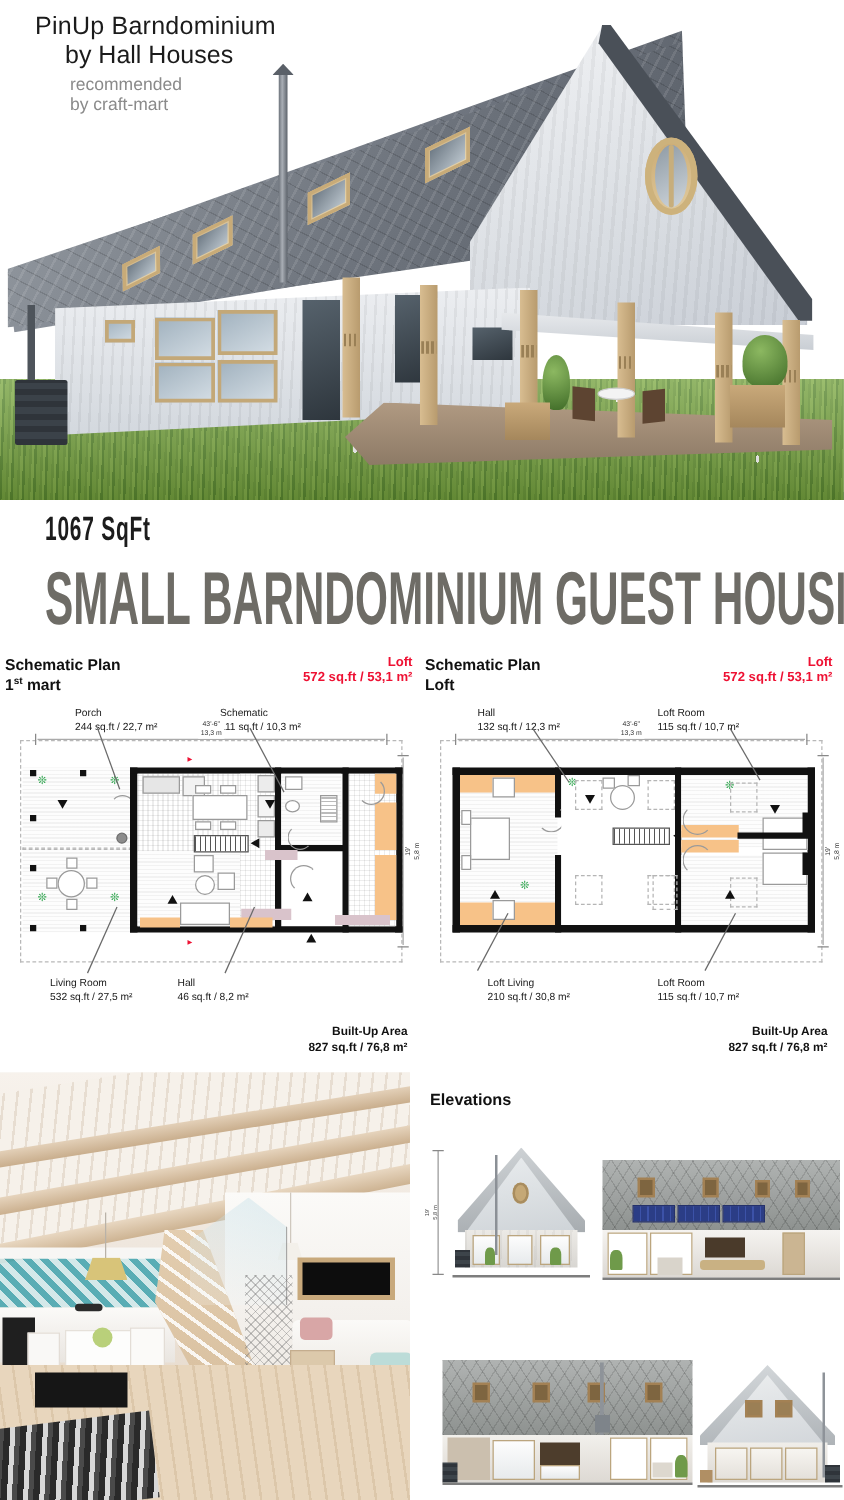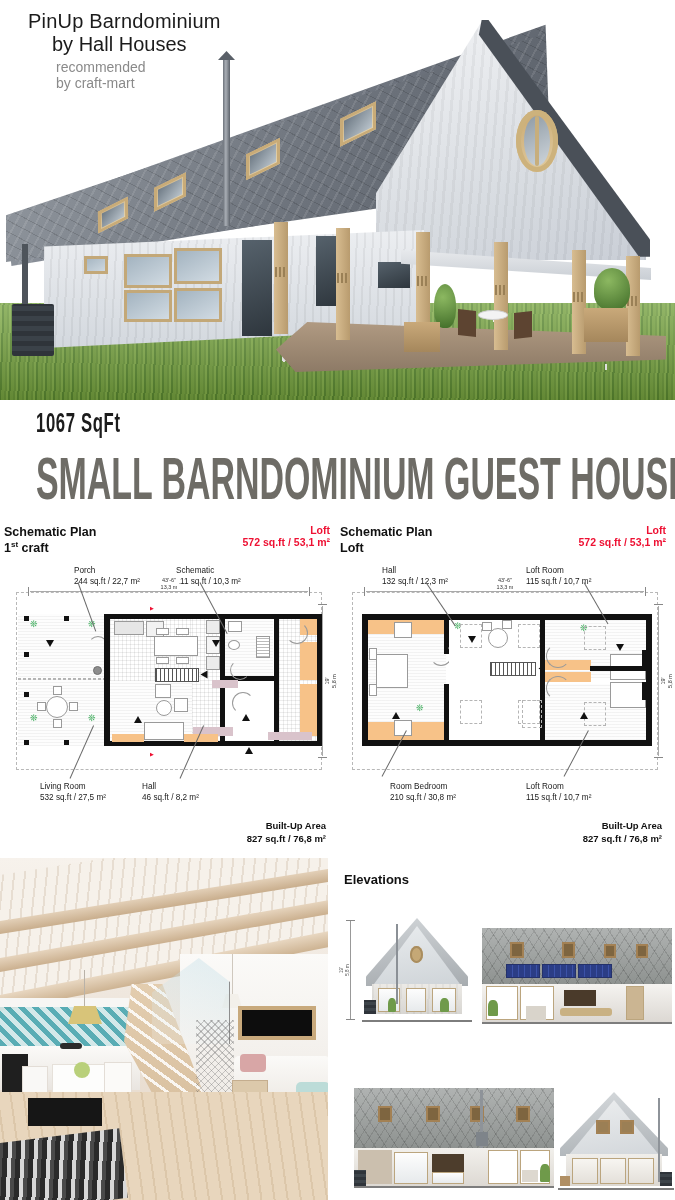--- a/index.html
+++ b/index.html
@@ -275,28 +275,28 @@
     <div class="l4">by craft-mart</div>
   </div>
 </div>
 
 <div class="sqft">1067 SqFt</div>
 <div class="maintitle">SMALL BARNDOMINIUM GUEST HOUSE</div>
 
 <div class="plan-col plan-left">
   <div class="plan-head">
     <div>Schematic Plan</div>
-    <div><span>1</span><sup>st</sup><span> craft</span></div>
+    <div><span>1</span><sup>st</sup><span> mart</span></div>
   </div>
   <div class="loft-badge">
     <div class="t">Loft</div>
     <div class="v">572 sq.ft / 53,1 m²</div>
   </div>
 
-  <div class="calloutTxt" style="left:70px; top:42px;">
+  <div class="calloutTxt" style="left:56px; top:42px;">
     <b>Porch</b>
     <b>244 sq.ft / 22,7 m²</b>
   </div>
   <div class="calloutTxt" style="left:172px; top:42px;">
     <b>Schematic</b>
     <b>111 sq.ft / 10,3 m²</b>
   </div>
 
   <div class="calloutTxt" style="left:36px; top:258px;">
     <b>Living Room</b>
@@ -420,21 +420,21 @@
 
   <div class="calloutTxt" style="left:42px; top:42px;">
     <b>Hall</b>
     <b>132 sq.ft / 12,3 m²</b>
   </div>
   <div class="calloutTxt" style="left:186px; top:42px;">
     <b>Loft Room</b>
     <b>115 sq.ft / 10,7 m²</b>
   </div>
   <div class="calloutTxt" style="left:50px; top:258px;">
-    <b>Room Bedroom</b>
+    <b>Loft Living</b>
     <b>210 sq.ft / 30,8 m²</b>
   </div>
   <div class="calloutTxt" style="left:186px; top:258px;">
     <b>Loft Room</b>
     <b>115 sq.ft / 10,7 m²</b>
   </div>
 
   <div class="bua" style="right:8px; top:296px;">
     <div>Built-Up Area</div>
     <div>827 sq.ft / 76,8 m²</div>

